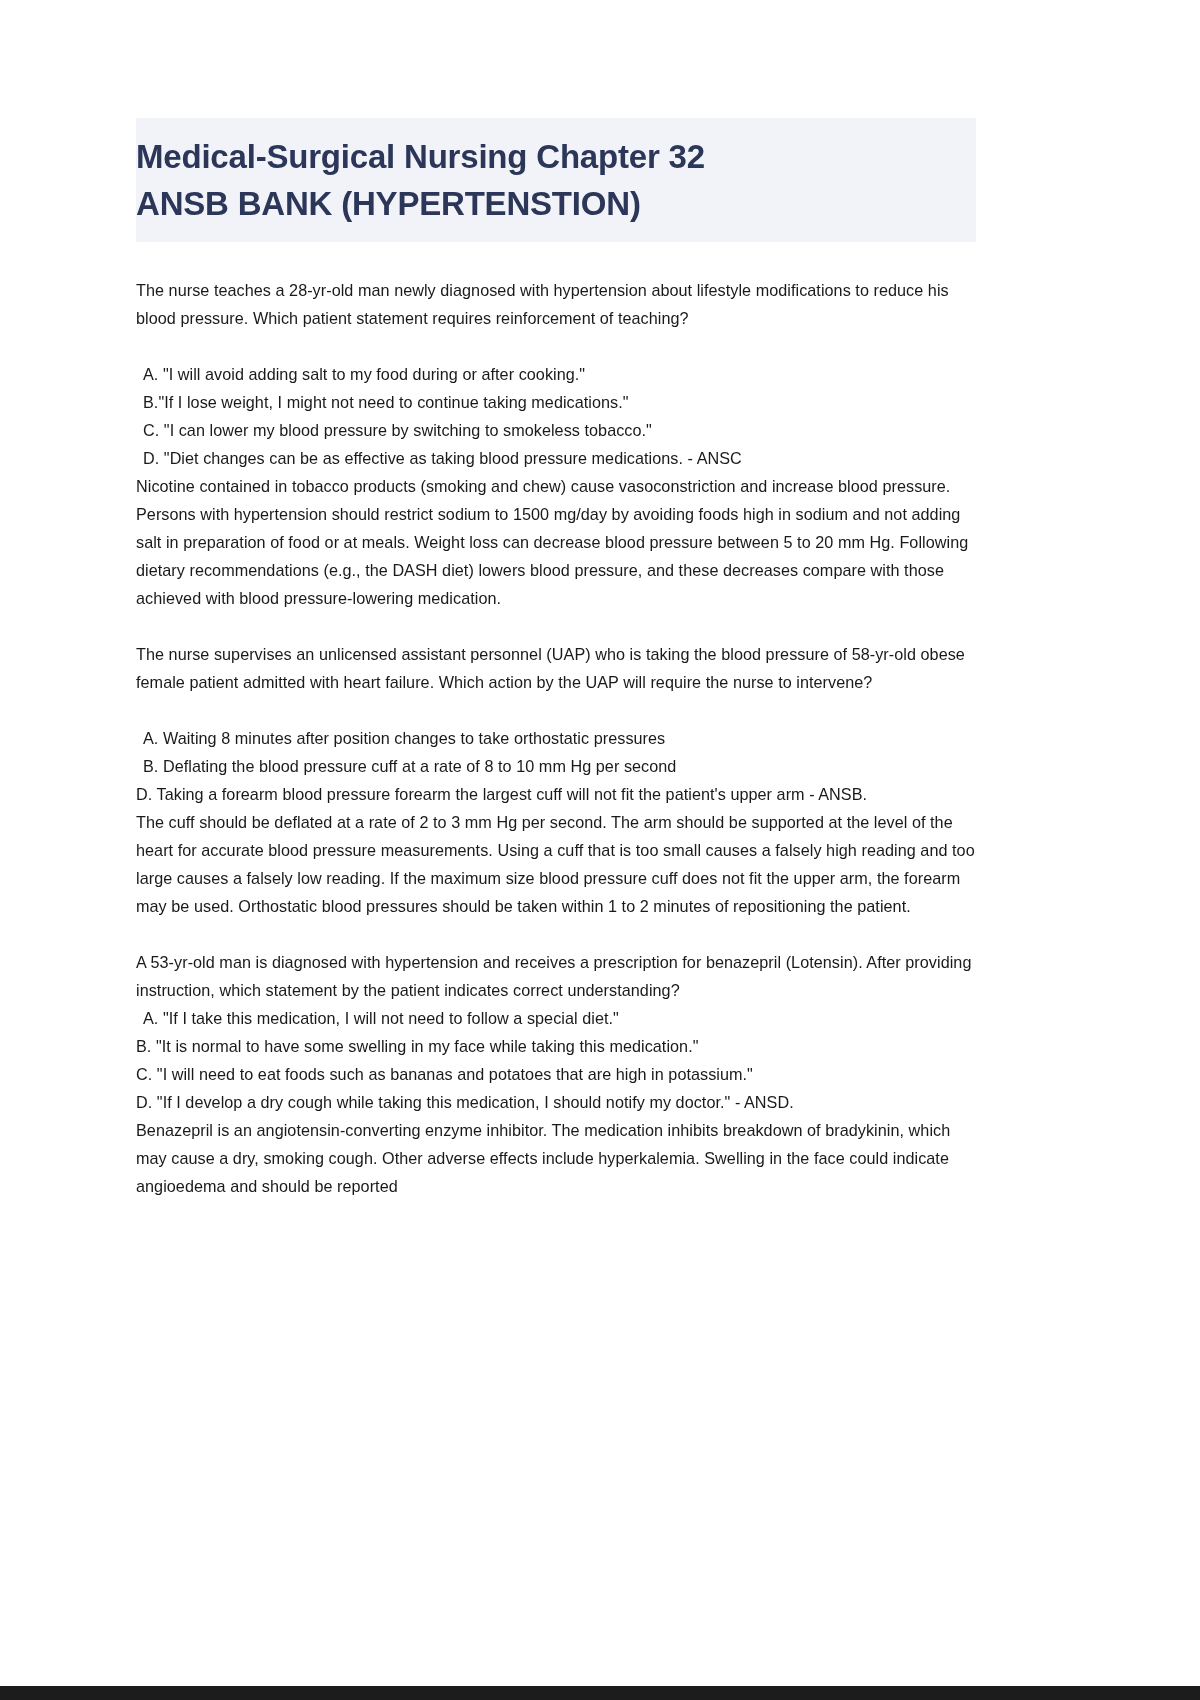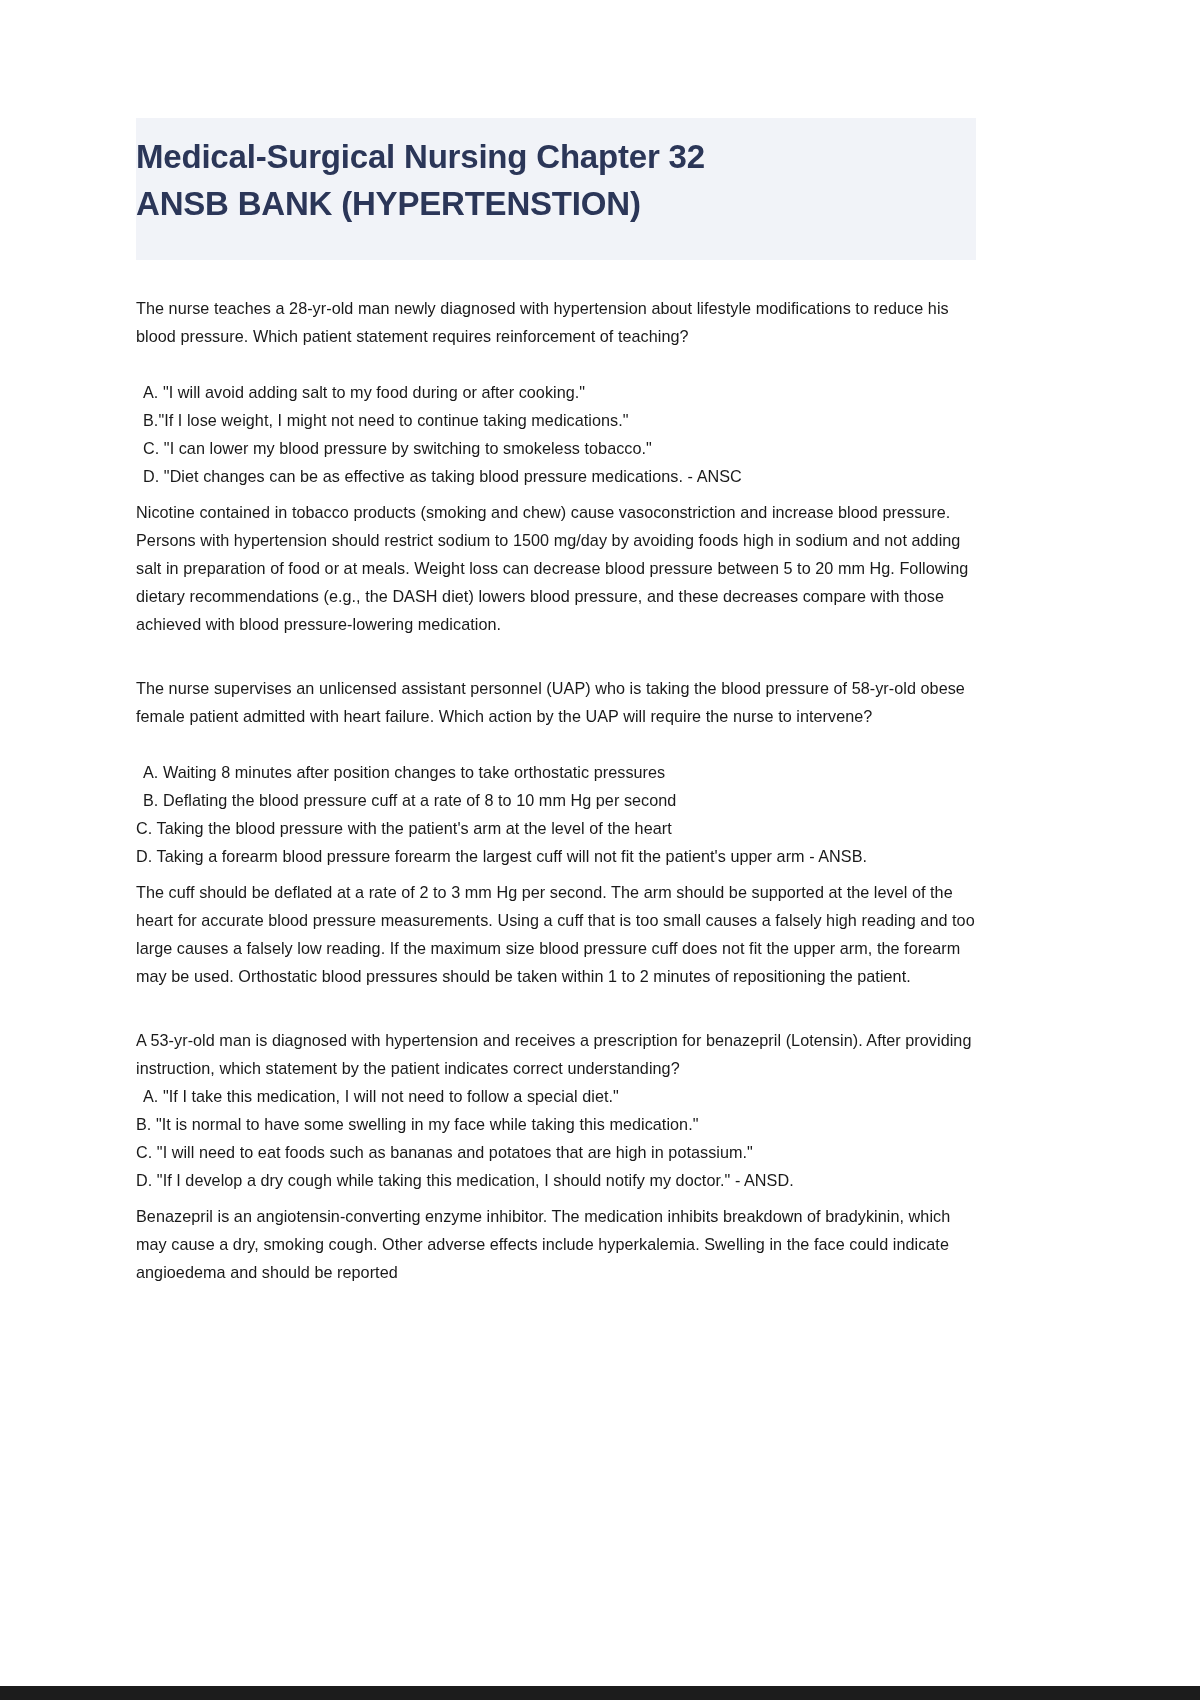--- a/index.html
+++ b/index.html
@@ -27,40 +27,40 @@
 
   .content {
     position: absolute;
     left: 136px;
     top: 118px;
     width: 840px;
   }
 
   .title-banner {
     background: #f1f3f8;
-    padding: 16px 0 32px 0;
+    padding: 16px 0 14px 0;
     width: 840px;
     box-sizing: border-box;
   }
 
   .title-line {
     font-size: 33px;
     line-height: 1.42;
     font-weight: bold;
     color: #2b3658;
     letter-spacing: -0.2px;
     white-space: nowrap;
   }
 
   .body-block {
     margin-top: 34px;
   }
 
   p.para {
-    margin: 8px 0 0 0;
+    margin: 0 0 0 0;
     font-size: 16.2px;
     line-height: 28px;
     color: #1a1a1a;
     letter-spacing: 0.05px;
   }
 
   .gap-lg { height: 28px; }
 
   .opt-list p.para { margin: 0; }
   .opt-indent { padding-left: 7px; }
@@ -101,21 +101,20 @@
       </div>
 
       <div class="gap-lg"></div>
 
       <div>
         <p class="para">The nurse supervises an unlicensed assistant personnel (UAP) who is taking the blood pressure of 58-yr-old obese female patient admitted with heart failure. Which action by the UAP will require the nurse to intervene?</p>
         <div class="gap-lg"></div>
         <div class="opt-list">
           <p class="para opt-indent">A. Waiting 8 minutes after position changes to take orthostatic pressures</p>
           <p class="para opt-indent">B. Deflating the blood pressure cuff at a rate of 8 to 10 mm Hg per second</p>
-          <p class="para">C. Taking the blood pressure with the patient's arm at the level of the heart</p>
           <p class="para">D. Taking a forearm blood pressure forearm the largest cuff will not fit the patient's upper arm - ANSB.</p>
         </div>
         <p class="para">The cuff should be deflated at a rate of 2 to 3 mm Hg per second. The arm should be supported at the level of the heart for accurate blood pressure measurements. Using a cuff that is too small causes a falsely high reading and too large causes a falsely low reading. If the maximum size blood pressure cuff does not fit the upper arm, the forearm may be used. Orthostatic blood pressures should be taken within 1 to 2 minutes of repositioning the patient.</p>
       </div>
 
       <div class="gap-lg"></div>
 
       <div>
         <p class="para">A 53-yr-old man is diagnosed with hypertension and receives a prescription for benazepril (Lotensin). After providing instruction, which statement by the patient indicates correct understanding?</p>
         <div class="opt-list">

